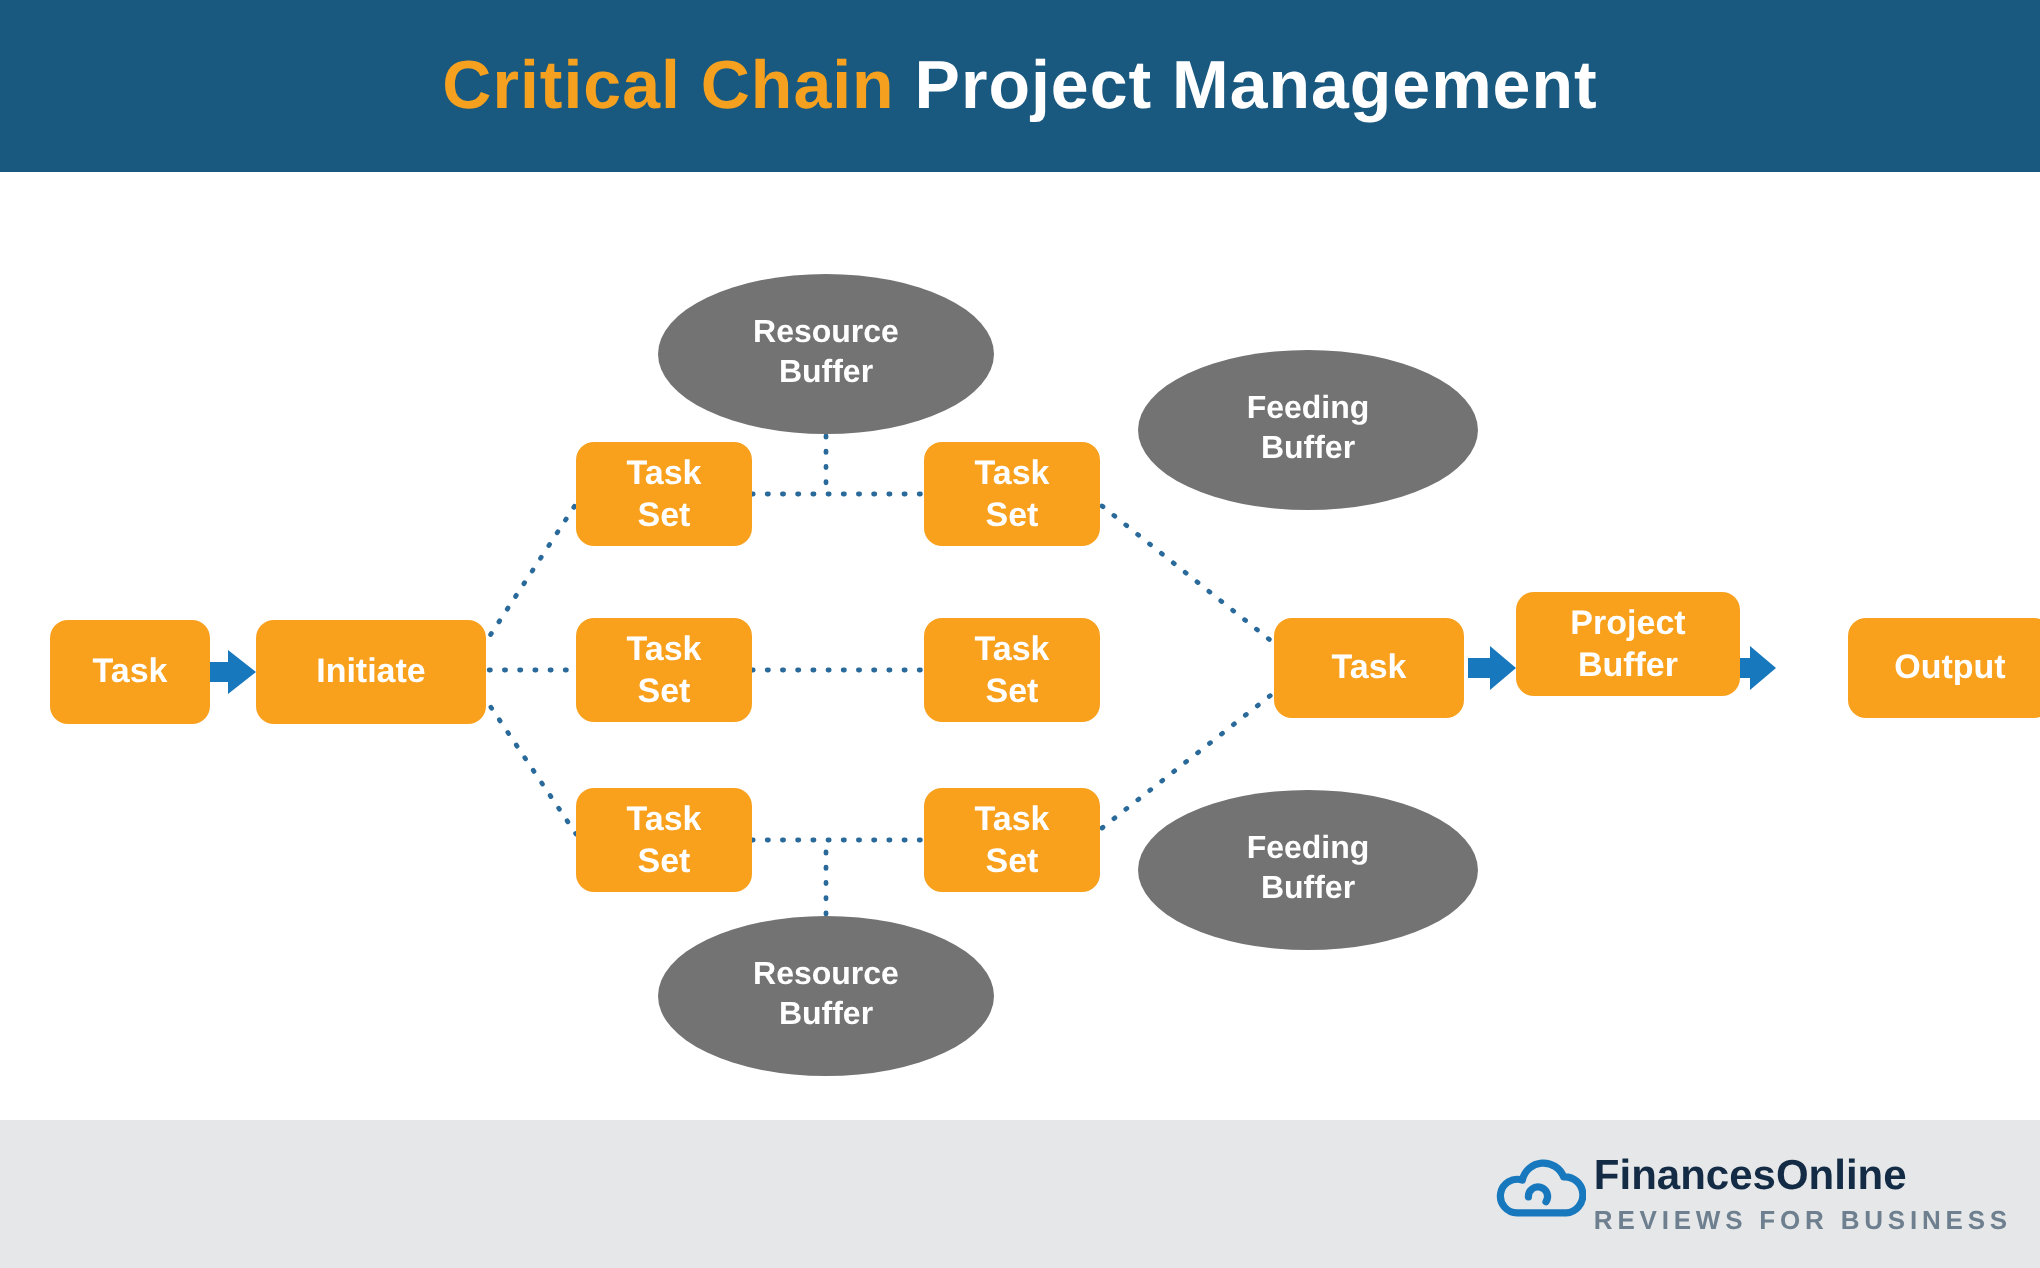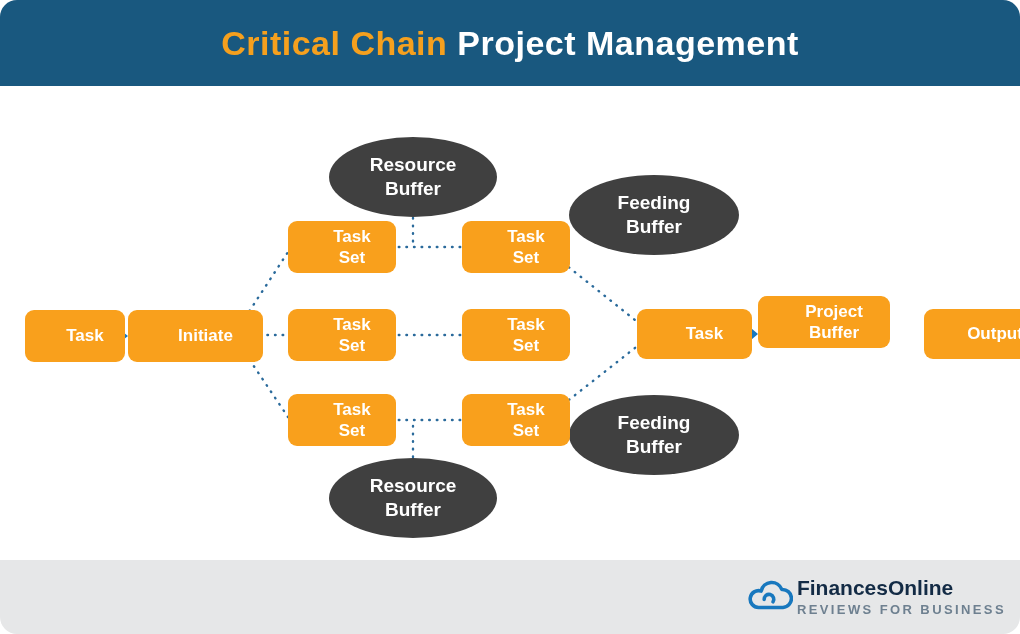--- a/index.html
+++ b/index.html
@@ -1,37 +1,37 @@
 <!DOCTYPE html>
 <html><head>
 <meta charset="utf-8">
 <style>
   html,body{margin:0;padding:0;background:#fff;}
   #canvas{
     position:relative;width:1020px;height:634px;overflow:hidden;
-    font-family:"Liberation Sans",sans-serif;background:#ffffff;border-radius:17px;
+    font-family:"Liberation Sans",sans-serif;background:#ffffff;
   }
   
   .header{
     position:absolute;top:0;left:0;width:1020px;height:86px;
     background:#19587F;display:flex;align-items:center;justify-content:center;
   }
   .header h1{
     margin:0;font-size:34px;font-weight:800;letter-spacing:.5px;color:#ffffff;
   }
   .header .accent{color:#F5A01E;}
   
   .node{
     position:absolute;background:#F9A01C;border-radius:9px;color:#ffffff;
     font-weight:bold;font-size:17px;line-height:1.25;text-align:center;
-    display:flex;align-items:center;justify-content:center;white-space:pre-line;padding-left:20px;
+    display:flex;align-items:center;justify-content:center;white-space:pre-line;
   }
   .ellipse{
-    position:absolute;background:#404040;border-radius:50%;color:#ffffff;
-    font-weight:bold;font-size:19px;line-height:1.25;text-align:center;
+    position:absolute;background:#737373;border-radius:50%;color:#ffffff;
+    font-weight:bold;font-size:16px;line-height:1.25;text-align:center;
     display:flex;align-items:center;justify-content:center;white-space:pre-line;
   }
   
   .n-plan{left:25px;top:310px;width:80px;height:52px;}
   .n-initiate{left:128px;top:310px;width:115px;height:52px;}
   .n-ts-l1{left:288px;top:221px;width:88px;height:52px;}
   .n-ts-l2{left:288px;top:309px;width:88px;height:52px;}
   .n-ts-l3{left:288px;top:394px;width:88px;height:52px;}
   .n-ts-r1{left:462px;top:221px;width:88px;height:52px;}
   .n-ts-r2{left:462px;top:309px;width:88px;height:52px;}

